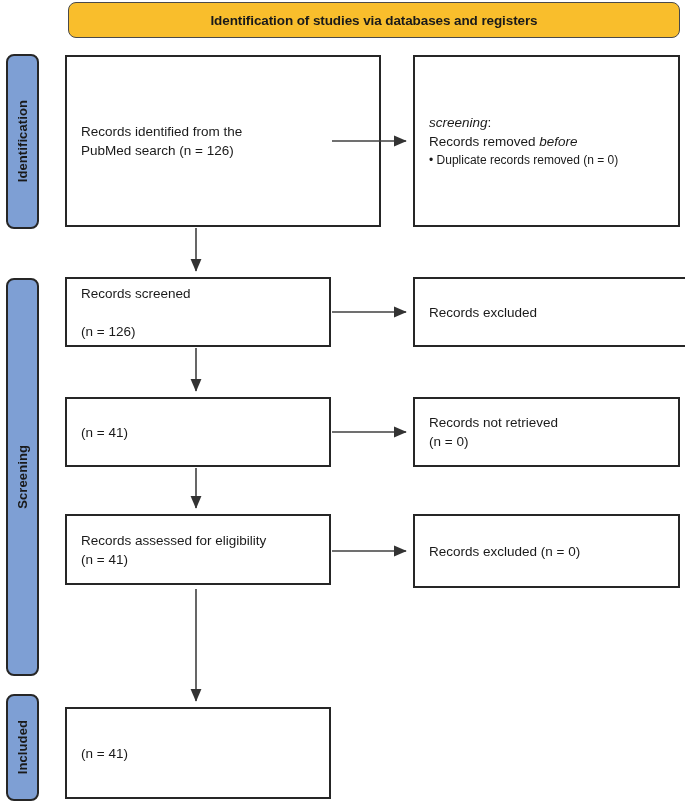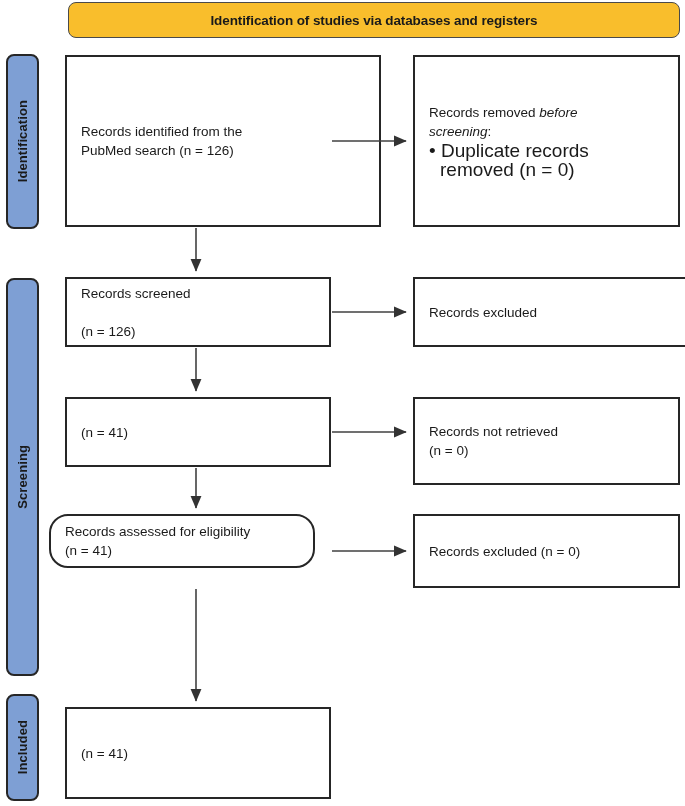--- a/index.html
+++ b/index.html
@@ -79,41 +79,41 @@
   }
   .flow-box .line {
     font-size: 13.5px;
     color: #1a1a1a;
     line-height: 19px;
   }
   .flow-box .line em {
     font-style: italic;
   }
   .bullet-line {
-    font-size: 19px;
+    font-size: 12px;
     color: #1a1a1a;
     line-height: 19px;
     padding-left: 11px;
     text-indent: -11px;
   }
   .bullet-line::before {
     content: "\2022\00a0";
   }
 
   
   #box-identified { left: 65px;  top: 55px;  width: 316px; height: 172px; }
   #box-screened   { left: 65px;  top: 277px; width: 266px; height: 70px; gap: 19px;  }
   #box-sought     { left: 65px;  top: 397px; width: 266px; height: 70px;  }
-  #box-assessed   { left: 49px;  top: 514px; width: 266px; height: 54px; border-radius: 19px;  }
+  #box-assessed   { left: 65px;  top: 514px; width: 266px; height: 71px;  }
   #box-included   { left: 65px;  top: 707px; width: 266px; height: 92px;  }
 
   
   #box-removed      { left: 413px; top: 55px;  width: 267px; height: 172px; }
   #box-excluded-1   { left: 413px; top: 277px; width: 294px; height: 70px;  }
-  #box-not-retr     { left: 413px; top: 397px; width: 267px; height: 88px;  }
+  #box-not-retr     { left: 413px; top: 397px; width: 267px; height: 70px;  }
   #box-excluded-2   { left: 413px; top: 514px; width: 267px; height: 74px;  }
 
   
   #connectors {
     position: absolute;
     left: 0;
     top: 0;
     width: 685px;
     height: 806px;
     pointer-events: none;
@@ -139,22 +139,22 @@
   <div class="stage-bar" id="stage-included">
     <span class="stage-label">Included</span>
   </div>
 
   <div class="flow-box" id="box-identified">
     <div class="line">Records identified from the</div>
     <div class="line">PubMed search (n = 126)</div>
   </div>
 
   <div class="flow-box" id="box-removed">
+    <div class="line"><em>screening</em><span>:</span></div>
     <div class="line"><span>Records removed </span><em>before</em></div>
-    <div class="line"><em>screening</em><span>:</span></div>
     <div class="bullet-line">Duplicate records removed (n = 0)</div>
   </div>
 
   <div class="flow-box" id="box-screened">
     <div class="line">Records screened</div>
     <div class="line">(n = 126)</div>
   </div>
 
   <div class="flow-box" id="box-excluded-1">
     <div class="line">Records excluded</div>

